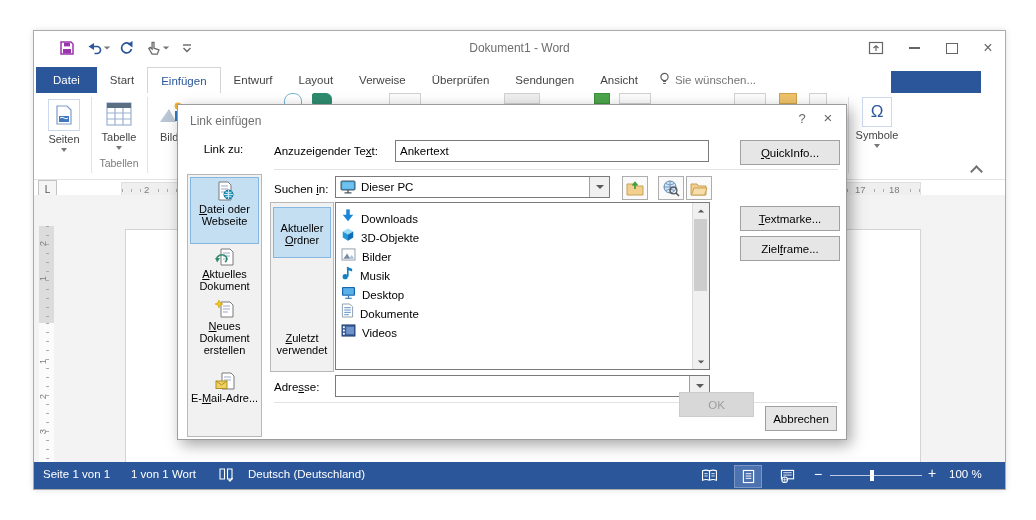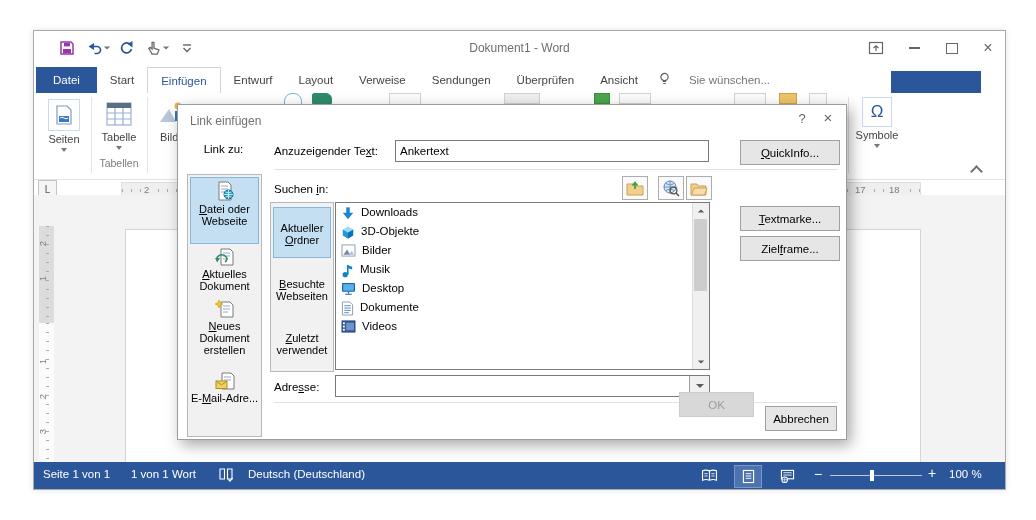--- a/index.html
+++ b/index.html
@@ -12,21 +12,21 @@
   
   .titlebar{position:absolute;left:0;top:0;width:100%;height:36px;background:#fff;}
   .apptitle{position:absolute;left:0;top:10px;width:100%;text-align:center;font-size:12px;color:#6e6e6e;}
   .qbtn{position:absolute;top:8px;width:18px;height:18px;display:flex;align-items:center;justify-content:center;cursor:default;}
   .winctl{position:absolute;top:8px;width:22px;height:18px;display:flex;align-items:center;justify-content:center;color:#666;}
   
   .tabrow{position:absolute;left:0;top:36px;width:100%;height:26px;display:flex;align-items:stretch;font-size:11.5px;}
   .ftab{background:#2b579a;color:#fff;padding:0 17px;display:flex;align-items:center;margin-left:2px;}
   .tab{padding:0 13px;display:flex;align-items:center;color:#444;}
   .tab.active{background:#fff;border:1px solid #d5d5d5;border-bottom:none;color:#2b579a;}
-  .tellme{display:flex;align-items:center;color:#767676;padding:0 8px;gap:19px;}
+  .tellme{display:flex;align-items:center;color:#767676;padding:0 8px;gap:5px;}
   .sharebtn{position:absolute;right:24px;top:40px;height:30px;background:#2b579a;color:#fff;
             display:flex;align-items:center;gap:5px;padding:16px 10px;font-size:11.5px;}
   
   .ribbon{position:absolute;left:0;top:62px;width:100%;height:86px;background:#fff;border-bottom:1px solid #e3e3e3;}
   .rgroup{position:absolute;text-align:center;}
   .ricon{display:flex;align-items:center;justify-content:center;margin:0 auto;}
   .rlabel{font-size:11px;color:#444;margin-top:2px;}
   .rgl{position:absolute;font-size:10.5px;color:#7c7c7c;}
   .rsep{position:absolute;top:4px;width:1px;height:76px;background:#e3e3e3;}
   .caret{width:0;height:0;border-left:3px solid transparent;border-right:3px solid transparent;border-top:4px solid #777;margin:3px auto 0;}
@@ -64,21 +64,21 @@
   .pitem{position:absolute;left:2px;right:2px;text-align:center;font-size:11px;color:#000;padding-top:3px;}
   .pitem.sel{background:#c4def2;border:1px solid #86b7e0;}
   .combo{position:absolute;border:1px solid #7a7a7a;background:#fff;height:22px;box-sizing:border-box;display:flex;align-items:center;}
   .combo .arr{margin-left:auto;width:19px;align-self:stretch;background:#f0f0f0;border-left:1px solid #a0a0a0;
               display:flex;align-items:center;justify-content:center;}
   .td{width:0;height:0;border-left:4px solid transparent;border-right:4px solid transparent;border-top:4px solid #5a5a5a;}
   .tu{width:0;height:0;border-left:4px solid transparent;border-right:4px solid transparent;border-bottom:4px solid #5a5a5a;}
   .tool{position:absolute;top:71px;width:24px;height:22px;border:1px solid #adadad;background:#fafafa;
         display:flex;align-items:center;justify-content:center;}
   .flist{position:absolute;left:157px;top:97px;width:375px;height:168px;background:#fff;border:1px solid #7a7a7a;box-sizing:border-box;}
-  .frow{position:absolute;left:5px;height:19px;display:flex;align-items:flex-start;gap:6px;font-size:11.5px;}
+  .frow{position:absolute;left:5px;height:19px;display:flex;align-items:flex-end;gap:6px;font-size:11.5px;}
   .vscroll{position:absolute;right:0;top:0;bottom:0;width:16px;background:#f0f0f0;border-left:1px solid #dcdcdc;}
   .sarrow{position:absolute;left:0;width:16px;height:15px;display:flex;align-items:center;justify-content:center;}
   .sthumb{position:absolute;left:1px;width:13px;background:#cdcdcd;}
   .sep{position:absolute;height:1px;background:#e2e2e2;}
   u{text-decoration:underline;}
 </style>
 </head>
 <body>
 
 <div id="canvas">
@@ -137,22 +137,22 @@
     <div class="winctl" style="right:6px;font-size:16px;">×</div>
   </div>
 
   <div class="tabrow">
     <div class="ftab">Datei</div>
     <div class="tab">Start</div>
     <div class="tab active">Einfügen</div>
     <div class="tab">Entwurf</div>
     <div class="tab">Layout</div>
     <div class="tab">Verweise</div>
+    <div class="tab">Überprüfen</div>
     <div class="tab">Sendungen</div>
-    <div class="tab">Überprüfen</div>
     <div class="tab">Ansicht</div>
     <div class="tellme">
       <span><svg width="11" height="14" viewBox="0 0 11 14">
               <circle cx="5.5" cy="5" r="3.6" fill="none" stroke="#5f5f5f" stroke-width="1.2"></circle>
               <path d="M4 9.5 h3 M4.3 11.5 h2.4" stroke="#5f5f5f" stroke-width="1.2"></path>
             </svg></span>
       <span>Sie wünschen...</span>
     </div>
   </div>
   <div class="sharebtn">
@@ -293,20 +293,33 @@
                 <rect x="1" y="9" width="11" height="7.5" fill="#f0d060" stroke="#b09020"></rect>
                 <path d="M1 9 l5.5 4 L12 9" fill="none" stroke="#b09020"></path>
               </svg></div>
         <span><span>E-</span><u>M</u><span>ail-Adre...</span></span>
       </div>
     </div>
 
     <div class="dlabel" style="left:96px;top:78px;">
       <span>Suchen </span><u>i</u><span>n:</span>
     </div>
+    <div class="combo" style="left:157px;top:71px;width:275px;">
+      <span style="margin:0 5px 0 4px;display:flex;">
+        <svg width="16" height="14" viewBox="0 0 16 14">
+              <rect x="1" y="1" width="14" height="9" rx="1" fill="#35a0e0" stroke="#4a565e"></rect>
+              <rect x="2.2" y="2.2" width="11.6" height="6.6" fill="#6fc2ee"></rect>
+              <path d="M8 10 v2.2 M4.5 12.8 h7" stroke="#4a565e" stroke-width="1.3"></path>
+            </svg>
+      </span>
+      <span>Dieser PC</span>
+      <span class="arr">
+            <span class="td"></span>
+          </span>
+    </div>
     <div class="tool" style="left:444px;">
       <svg width="18" height="16" viewBox="0 0 18 16">
             <path d="M1 4 h6 l1.6 2 H17 v9 H1 Z" fill="#f3cf8f" stroke="#c8a254"></path>
             <path d="M9 9 v-5.5 M6.5 5.5 L9 2.5 11.5 5.5" fill="none" stroke="#3da03d" stroke-width="1.7"></path>
           </svg>
     </div>
     <div class="tool" style="left:480px;">
       <svg width="18" height="18" viewBox="0 0 18 18">
             <circle cx="8" cy="8" r="6" fill="#cfe4f7" stroke="#5f87b0"></circle>
             <path d="M2 8 h12 M8 2 v12 M3.5 4.5 q4.5 3 9 0 M3.5 11.5 q4.5 -3 9 0" fill="none" stroke="#5f87b0" stroke-width=".8"></path>
@@ -317,23 +330,20 @@
     <div class="tool" style="left:508px;">
       <svg width="18" height="15" viewBox="0 0 18 15">
             <path d="M1 3 h6 l1.5 2 H16 v9 H1 Z" fill="#f3cf8f" stroke="#c8a254"></path>
             <path d="M4 7 h13 l-2.5 7 H1.5 Z" fill="#f7ddac" stroke="#c8a254"></path>
           </svg>
     </div>
 
     <div class="panel" style="left:92px;top:97px;width:62px;height:168px;">
       <div class="pitem sel" style="top:4px;height:46px;display:flex;align-items:center;justify-content:center;">
         <span><span>Aktueller </span><u>O</u><span>rdner</span></span>
-      </div>
-      <div class="pitem" style="top:62px;height:44px;display:flex;align-items:center;justify-content:center;">
-        <span><span></span><u>B</u><span>esuchte Webseiten</span></span>
       </div>
       <div class="pitem" style="top:116px;height:44px;display:flex;align-items:center;justify-content:center;">
         <span><span></span><u>Z</u><span>uletzt verwendet</span></span>
       </div>
     </div>
 
     <div class="flist">
       <div class="frow" style="top:3px;">
         <span><svg width="14" height="15" viewBox="0 0 16 16">
                 <rect x="6" y="1" width="4" height="7" fill="#1b86d8"></rect>

